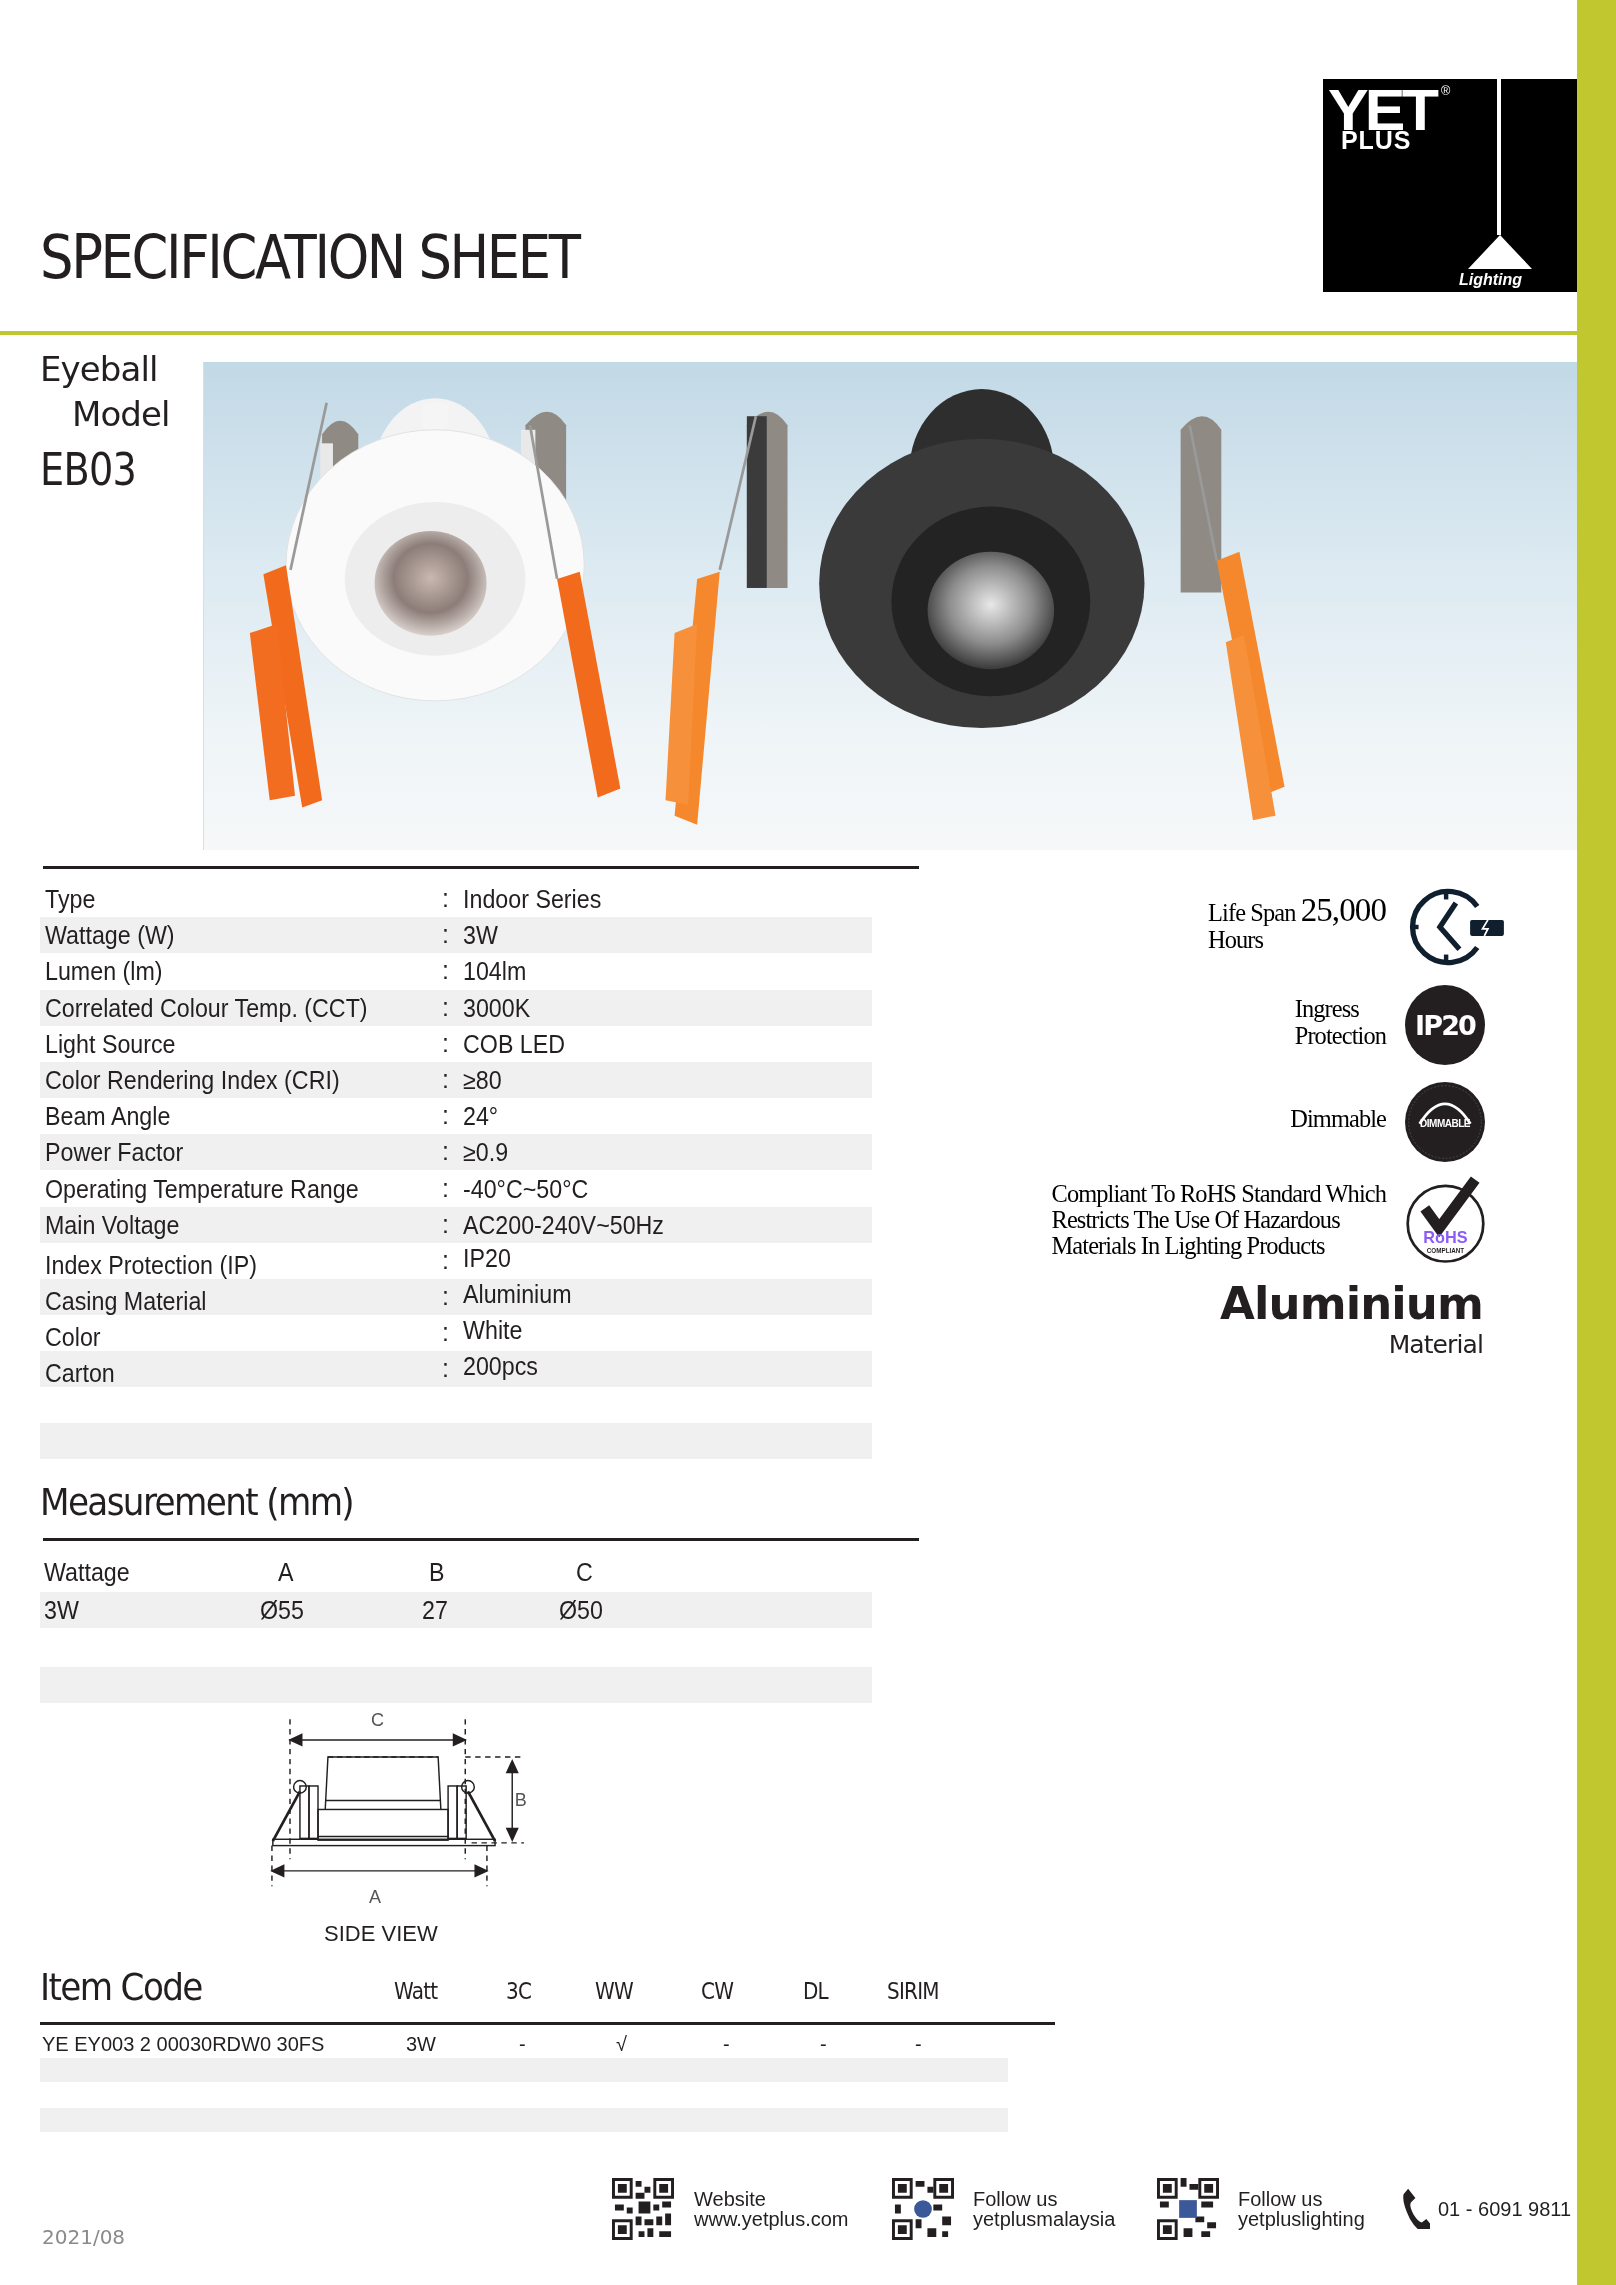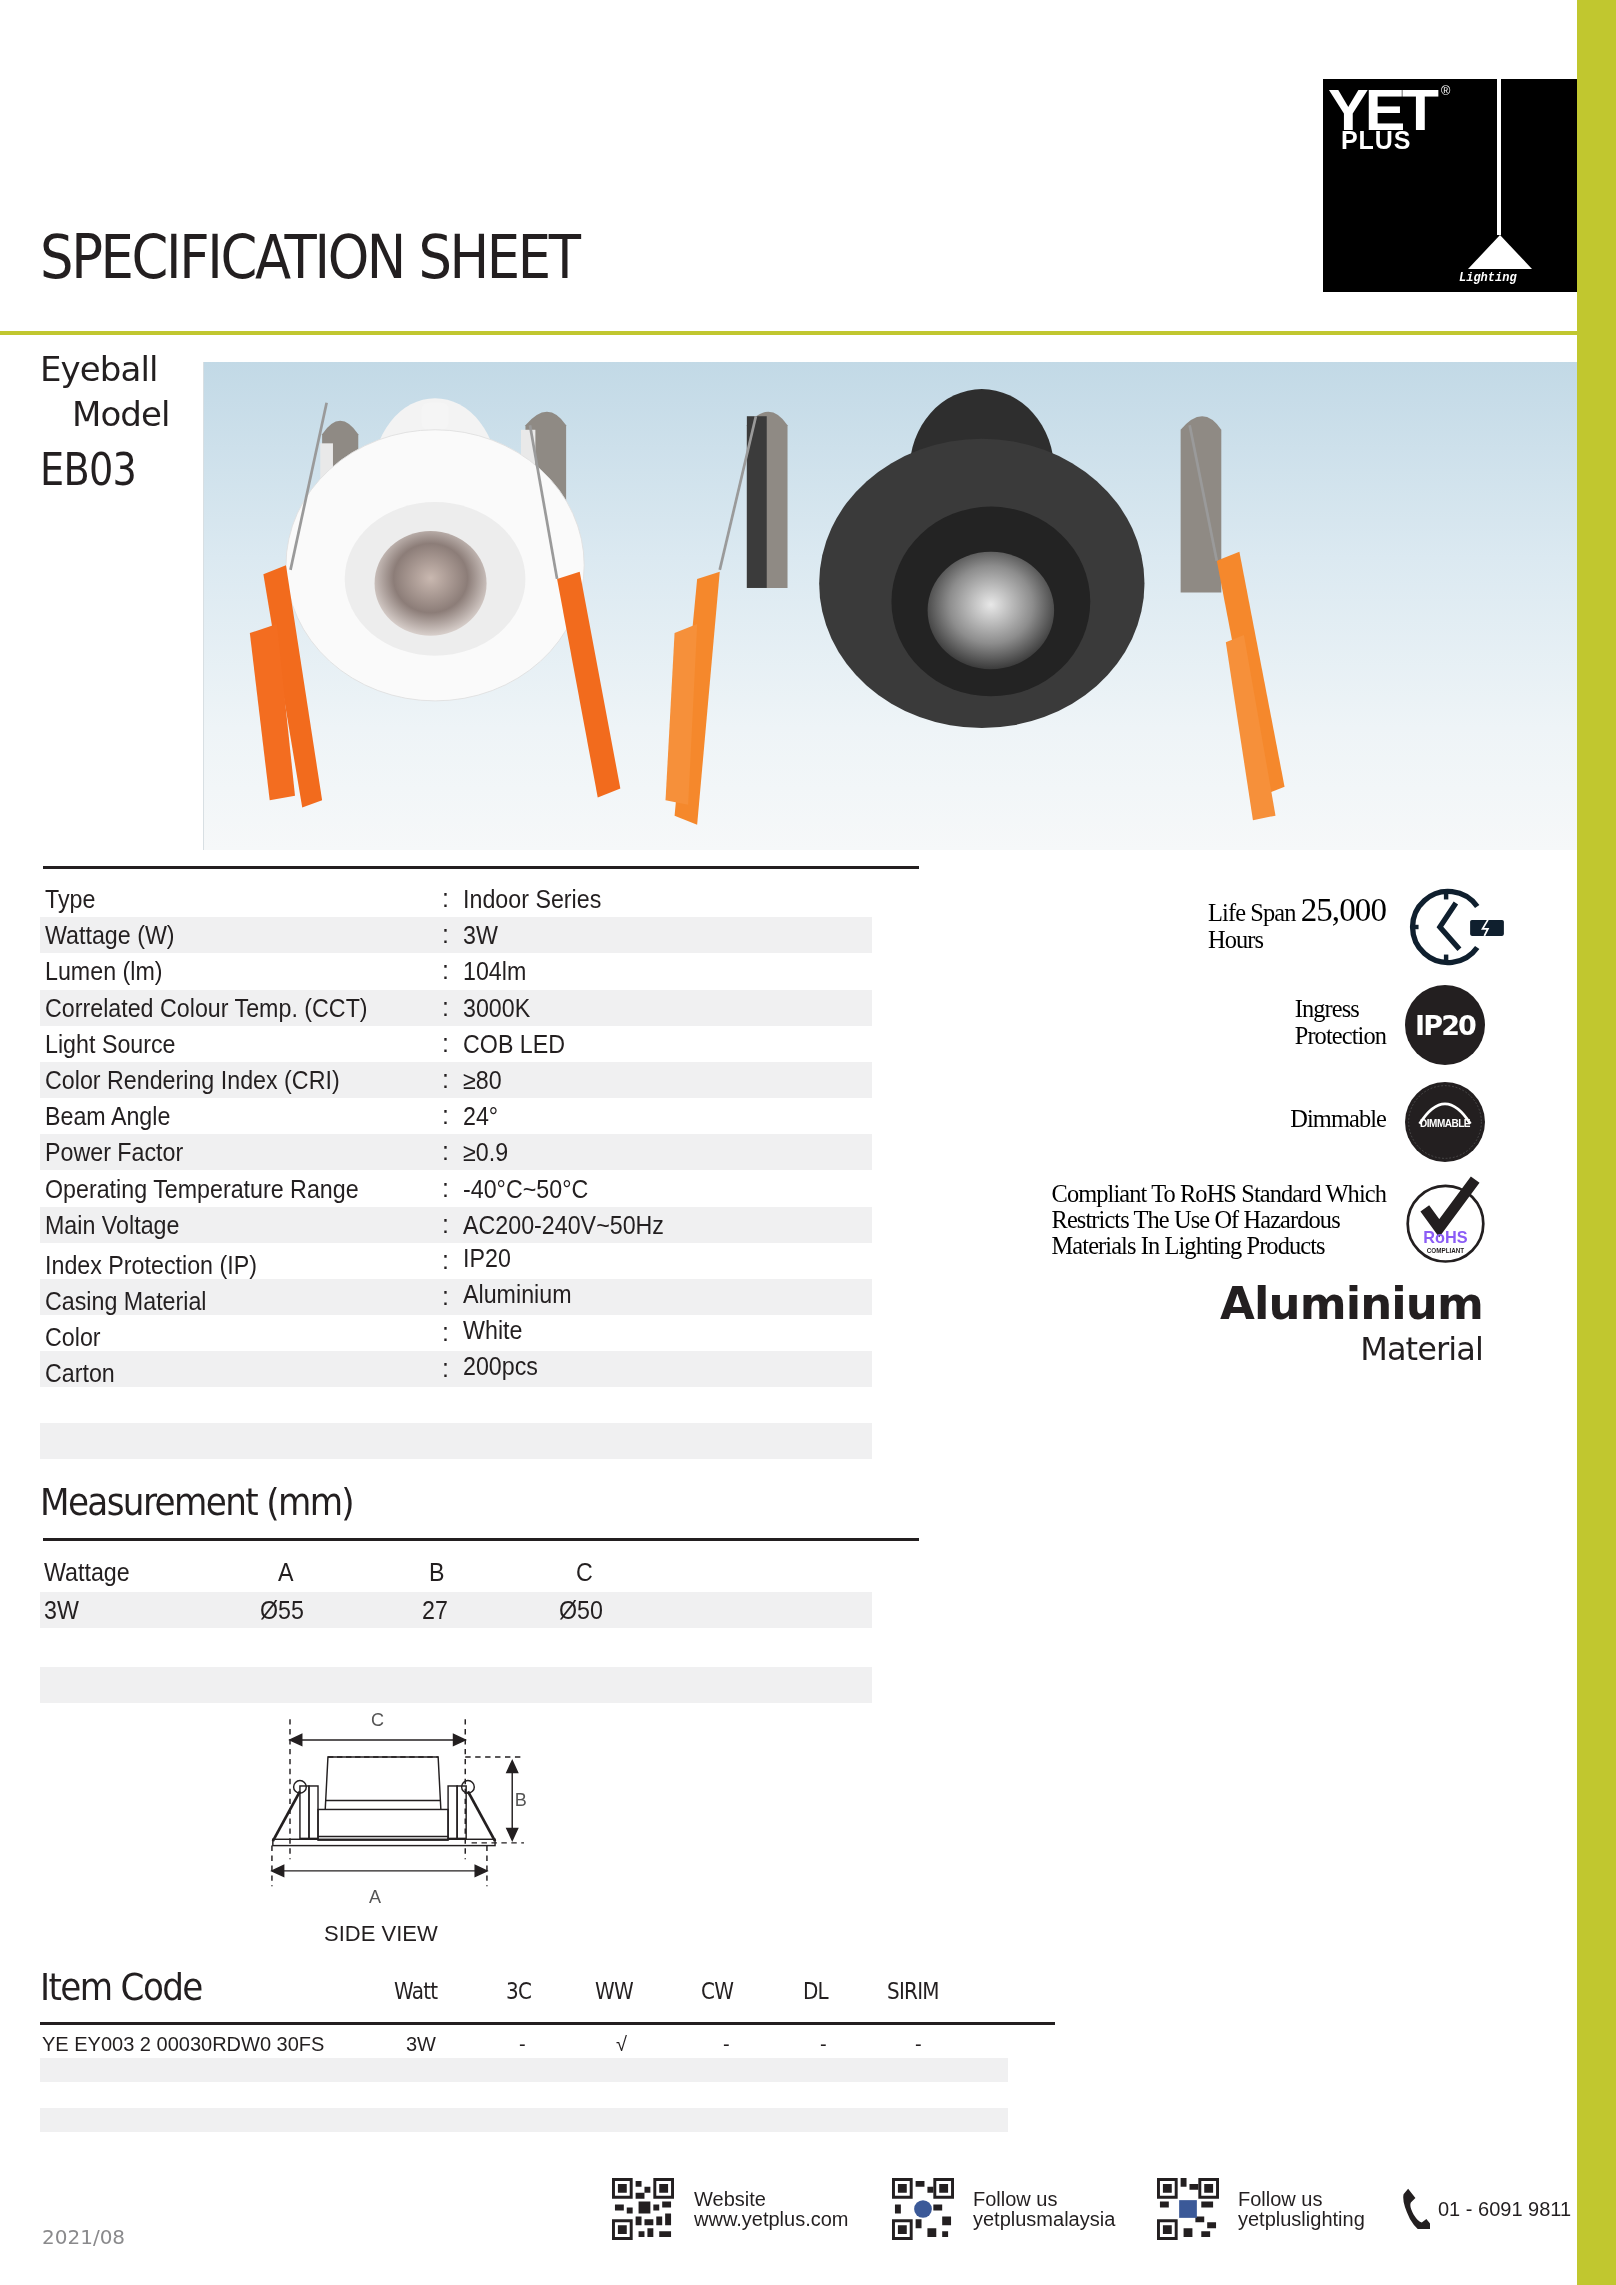--- a/index.html
+++ b/index.html
@@ -11,21 +11,21 @@
   #green-line { left:0; top:331px; width:1577px; height:3.6px; background:#c1c72f; }
 
   #title { left:40px; top:224px; font-size:60px; line-height:67px; font-family:"DejaVu Sans", sans-serif; letter-spacing:-2.7px; transform:scaleX(0.88); transform-origin:left top; color:#231f20; }
 
   #logo { left:1323px; top:79px; width:254px; height:213px; background:#000; }
   #logo .yet { position:absolute; left:5.4px; top:5.4px; font-family:"Liberation Sans", sans-serif; font-weight:bold; font-size:58px; line-height:52px; color:#fff; letter-spacing:-3.6px; transform:scaleX(1.05); transform-origin:left top; }
   #logo .reg { position:absolute; left:118px; top:5.4px; font-size:12.7px; color:#fff; }
   #logo .plus { position:absolute; left:18px; top:49px; font-family:"Liberation Sans", sans-serif; font-weight:bold; font-size:25px; line-height:25px; color:#fff; letter-spacing:0.9px; }
   #logo .stem { position:absolute; left:174px; top:0; width:3.6px; height:156px; background:#fff; }
   #logo .shade { position:absolute; left:145px; top:156px; width:0; height:0; border-left:32px solid transparent; border-right:32px solid transparent; border-bottom:34px solid #fff; }
-  #logo .light { position:absolute; left:136px; top:192px; font-family:Liberation Mono, monospace; font-style:italic; font-weight:bold; font-size:12px; color:#fff; }
+  #logo .light { position:absolute; left:136px; top:192px; font-family:Liberation Sans, sans-serif; font-style:italic; font-weight:bold; font-size:16px; color:#fff; }
 
   .model-line { left:40px; font-family:"DejaVu Sans", sans-serif; color:#231f20; letter-spacing:-0.9px; }
   #model-type { top:349px; font-size:34px; }
   #model-label { top:394px; font-size:34px;margin-left:32px; }
   #model-code { top:443px; font-size:45px; transform:scaleX(0.85); transform-origin:left top; }
 
   #photo { left:203px; top:362px; width:1374px; height:488px; overflow:hidden; background:linear-gradient(180deg,#c2d9e6 0%,#dbe9f1 40%,#eef4f7 75%,#f6f8f9 100%); border-left:0.9px solid #d8dfe3; }
 
   .rule { background:#231f20; height:2.7px; }
   #spec-rule { left:43px; top:866px; width:876px; }
@@ -44,21 +44,21 @@
 
   #item-title { left:40px; top:1965px; font-size:38px; font-family:"DejaVu Sans", sans-serif; letter-spacing:-1.8px; transform:scaleX(0.9); transform-origin:left top; }
   .item-h { position:absolute; top:1977px; font-size:23.5px; font-family:"DejaVu Sans", sans-serif; letter-spacing:-0.9px; transform:scaleX(0.85); transform-origin:left top; color:#231f20; }
   #item-rule { left:40px; top:2022px; width:1015px; }
   .item-v { position:absolute; top:2033px; font-size:20px; white-space:nowrap; }
 
   .feature-text { position:absolute; right:231px; text-align:left; font-family:Liberation Serif, serif; color:#000000; letter-spacing:-0.9px; line-height:27px; font-size:24.4px; }
   .feature-icon { position:absolute; left:1405px; width:80px; height:80px; }
 
   #alu-big { position:absolute; right:134px; top:1277px; font-size:45px; font-weight:bold; font-family:"DejaVu Sans", sans-serif; letter-spacing:-0.9px; }
-  #alu-sub { position:absolute; right:134px; top:1330px; font-size:32px; font-family:"DejaVu Sans", sans-serif; letter-spacing:-0.9px; }
+  #alu-sub { position:absolute; right:134px; top:1330px; font-size:25px; font-family:"DejaVu Sans", sans-serif; letter-spacing:-0.9px; }
 
   .qr { position:absolute; width:62px; height:62px; }
   .foot-text { position:absolute; font-size:20px; line-height:20px; color:#231f20; }
   #date { left:42px; top:2225px; font-size:20px; color:#8a8a8c; font-family:"DejaVu Sans", sans-serif; }
 </style>
 </head>
 <body>
 
 <div class="abs" id="green-bar"></div>
 <div class="abs" id="green-line"></div>

